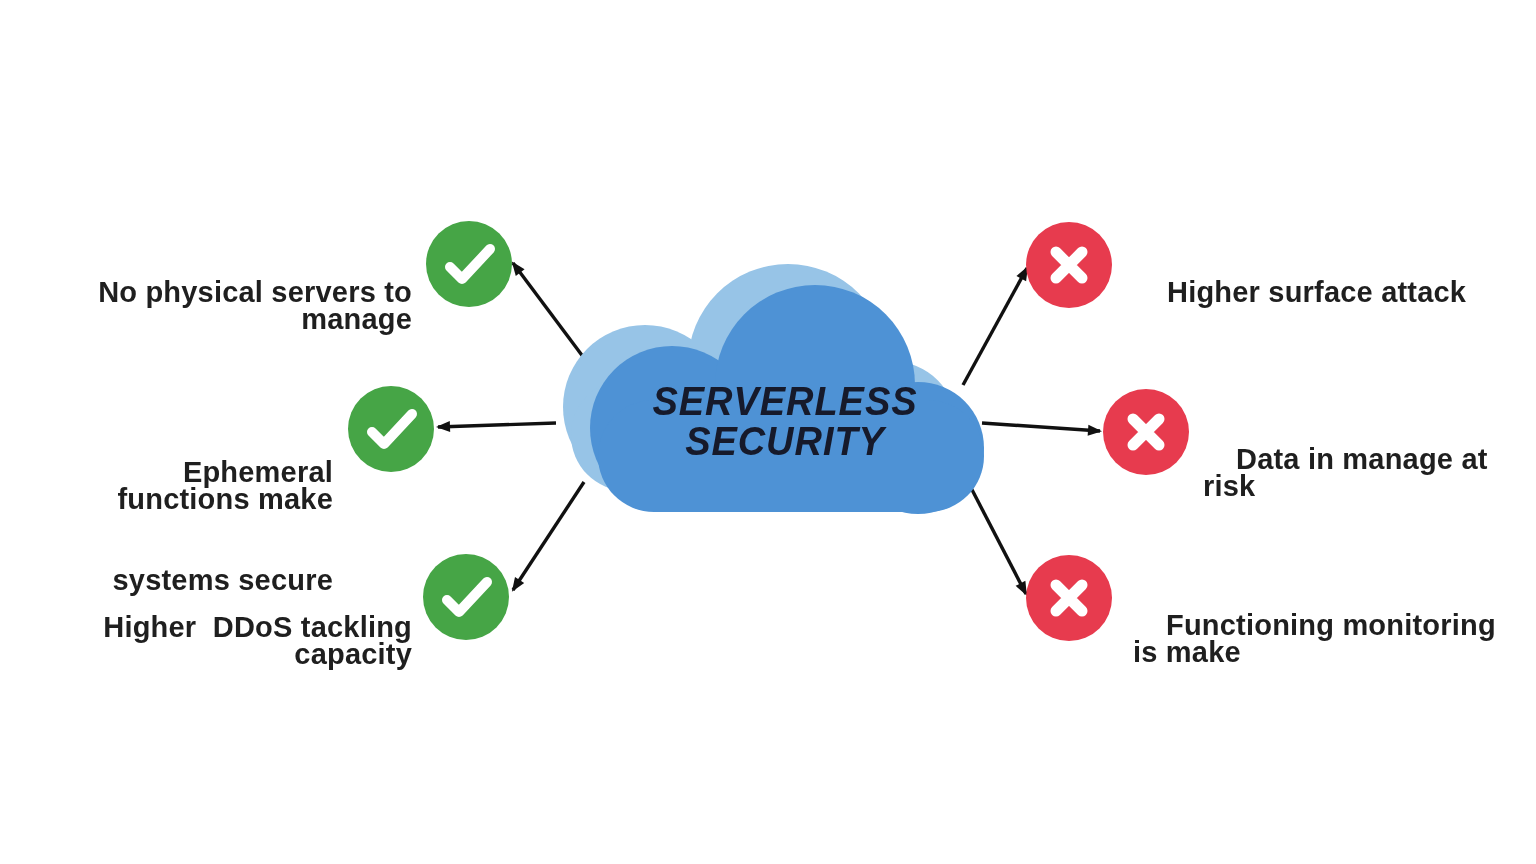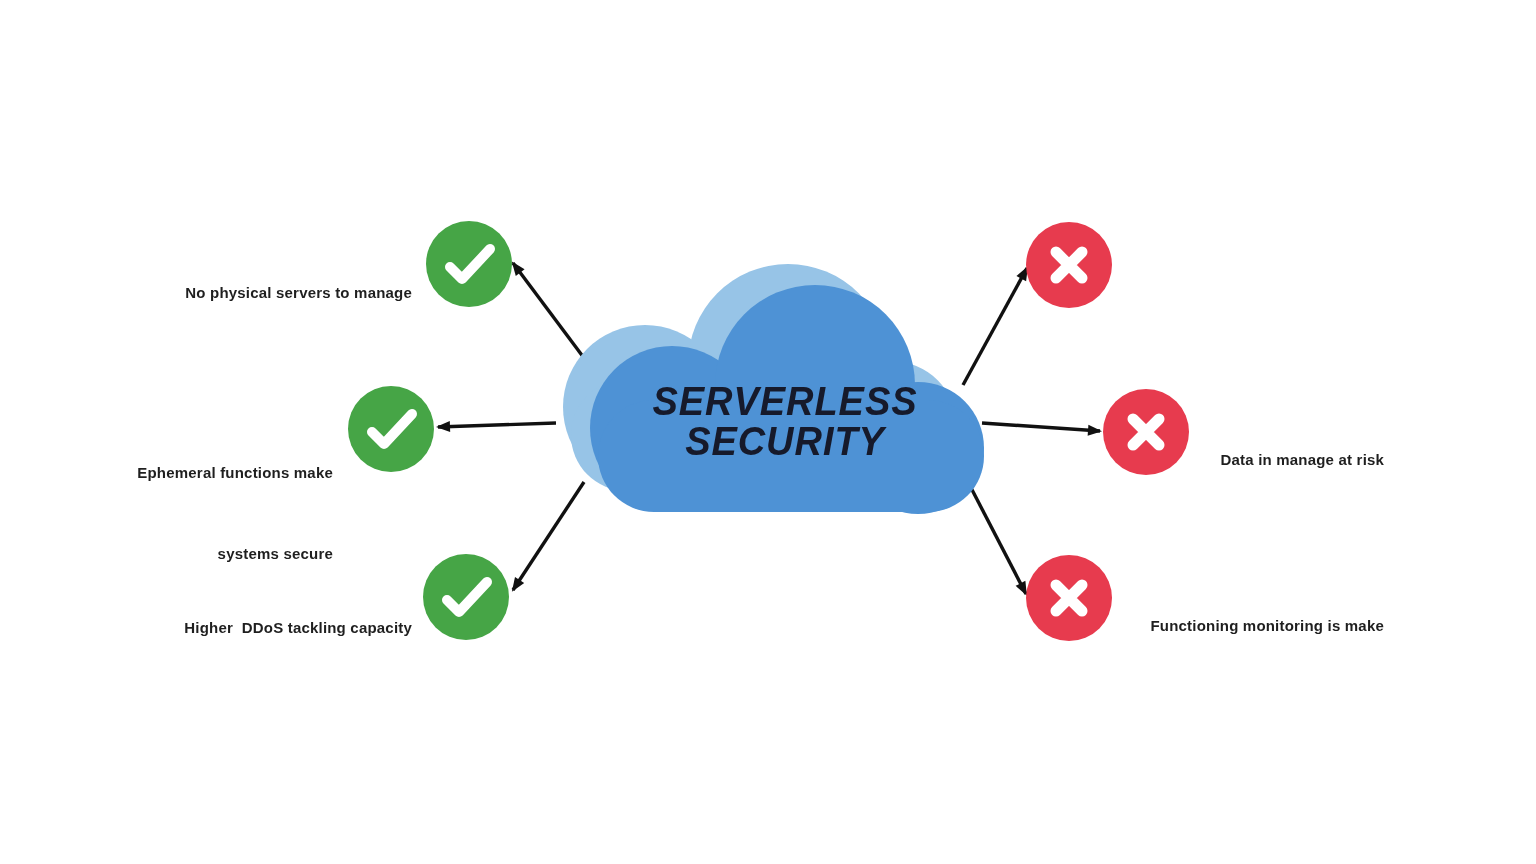--- a/index.html
+++ b/index.html
@@ -11,21 +11,21 @@
     overflow: hidden;
     font-family: "Liberation Sans", sans-serif;
   }
   svg.diagram {
     position: absolute;
     left: 0; top: 0;
     width: 1536px; height: 864px;
   }
   .label {
     position: absolute;
-    font-size: 15px;
+    font-size: 29px;
     font-weight: 700;
     line-height: 27px;
     color: #1f1f1f;
     white-space: pre-wrap;
     letter-spacing: 0.2px;
   }
   .align-right { text-align: right; }
   .align-left  { text-align: left; }
   .cloud-title {
     position: absolute;
@@ -118,20 +118,23 @@
     <span>No physical servers to manage</span>
   </div>
   <div class="label align-right" style="left:60px; top:587px; width:352px;">
     <span>Higher  DDoS tackling capacity</span>
   </div>
   <div class="label align-right" style="left:60px; top:405px; width:273px;">
     <span style="display:block">Ephemeral functions make</span>
     <span style="display:block">systems secure</span>
   </div>
 
+  <div class="label align-left" style="left:1134px; top:252px; width:360px;">
+    <span>Higher surface attack</span>
+  </div>
   <div class="label align-left" style="left:1203px; top:419px; width:330px;">
     <span>Data in manage at risk</span>
   </div>
   <div class="label align-left" style="left:1133px; top:585px; width:380px;">
     <span>Functioning monitoring is make</span>
   </div>
 
 </div>
 
 </body></html>

